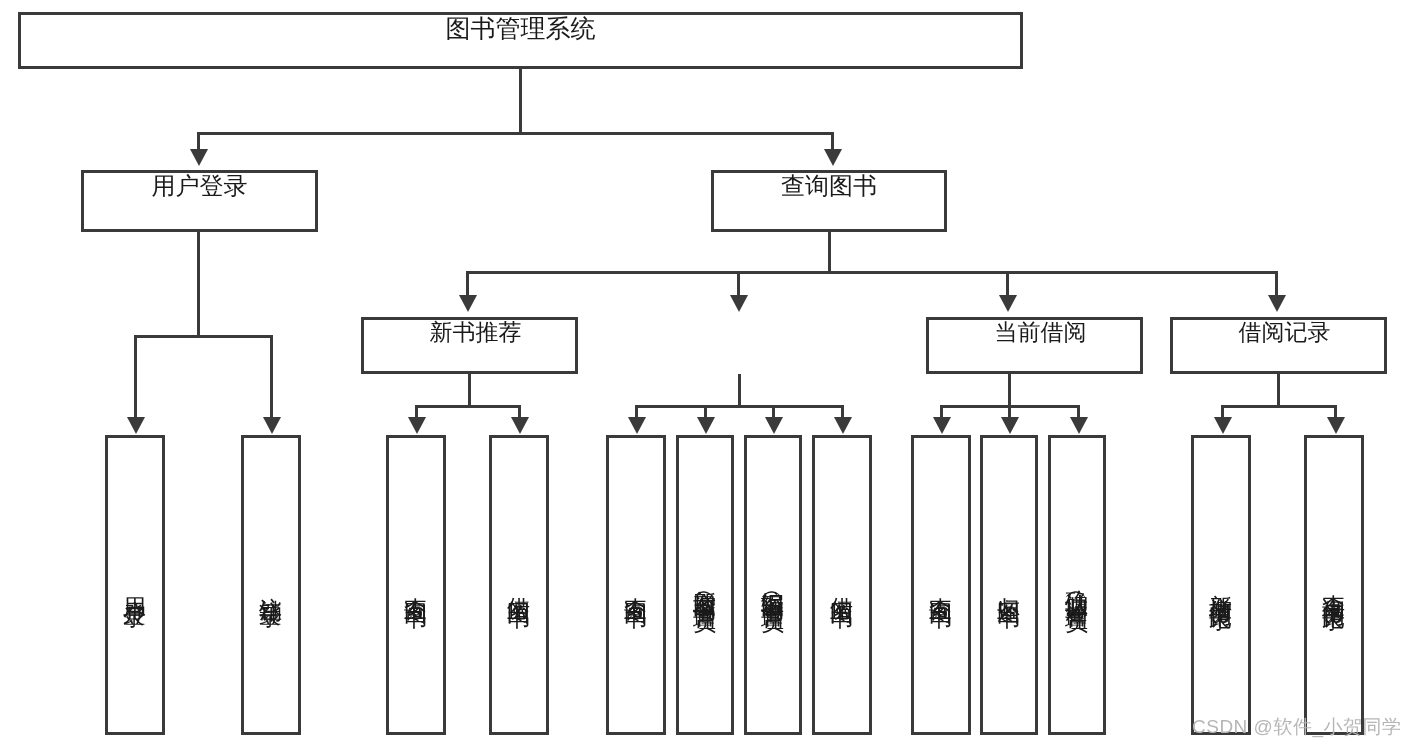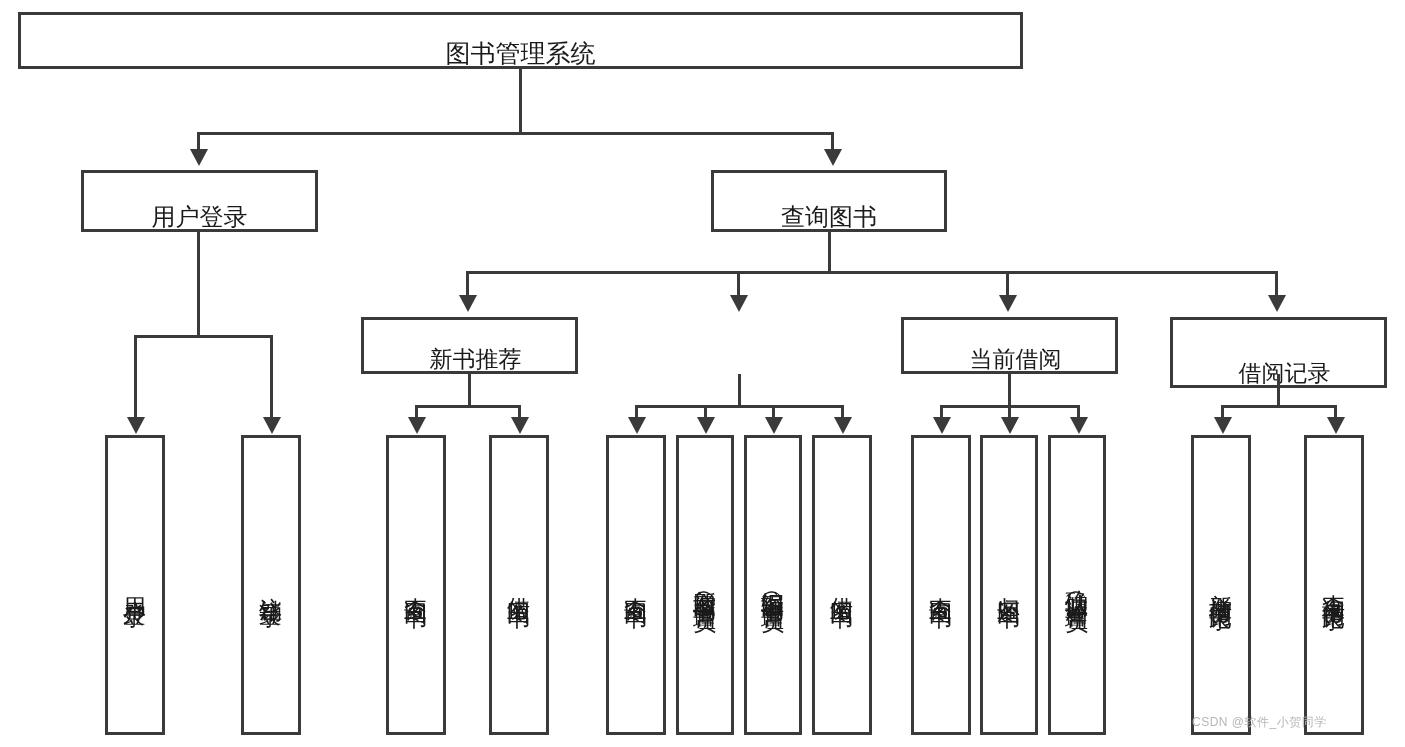--- a/index.html
+++ b/index.html
@@ -18,21 +18,21 @@
     overflow: hidden;
   }
   
   .node {
     position: absolute;
     box-sizing: border-box;
     border: 3px solid #3a3a3a;
     background: #ffffff;
     color: #1a1a1a;
     display: flex;
-    align-items: flex-end;
+    align-items: flex-start;
     justify-content: center;
     text-align: center;
     line-height: 1.05;
   }
   .node.root {
     font-size: 25px;
   }
   .node.lvl2 {
     font-size: 24px;
   }
@@ -67,21 +67,21 @@
     position: absolute;
     width: 0;
     height: 0;
     border-left: 9px solid transparent;
     border-right: 9px solid transparent;
     border-top: 17px solid #3a3a3a;
   }
   
   #watermark {
     position: absolute;
-    font-size: 12px;
+    font-size: 19px;
     color: #b6b6b6;
     white-space: nowrap;
     letter-spacing: 0.5px;
   }
 </style>
 </head>
 <body>
 
 <div id="canvas">
 
@@ -119,24 +119,24 @@
   <div class="vline" style="left:737px; top:271px; height:25px;"></div>
   <div class="arrow" style="left:730px; top:295px;"></div>
   <div class="vline" style="left:1006px; top:271px; height:25px;"></div>
   <div class="arrow" style="left:999px; top:295px;"></div>
   <div class="vline" style="left:1275px; top:271px; height:25px;"></div>
   <div class="arrow" style="left:1268px; top:295px;"></div>
 
   <div class="node lvl3" style="left:361px; top:317px; width:217px; height:57px;">
     <span>新书推荐</span>
   </div>
-  <div class="node lvl3" style="left:901px; top:317px; width:217px; height:57px;">
+  <div class="node lvl3" style="left:926px; top:317px; width:217px; height:57px;">
     <span>当前借阅</span>
   </div>
-  <div class="node lvl3" style="left:1170px; top:317px; width:217px; height:71px;">
+  <div class="node lvl3" style="left:1170px; top:317px; width:217px; height:57px;">
     <span>借阅记录</span>
   </div>
 
   <div class="vline" style="left:468px; top:374px; height:31px;"></div>
   <div class="hline" style="left:415px; top:405px; width:106px;"></div>
   <div class="vline" style="left:415px; top:405px; height:13px;"></div>
   <div class="arrow" style="left:408px; top:417px;"></div>
   <div class="vline" style="left:518px; top:405px; height:13px;"></div>
   <div class="arrow" style="left:511px; top:417px;"></div>
 

